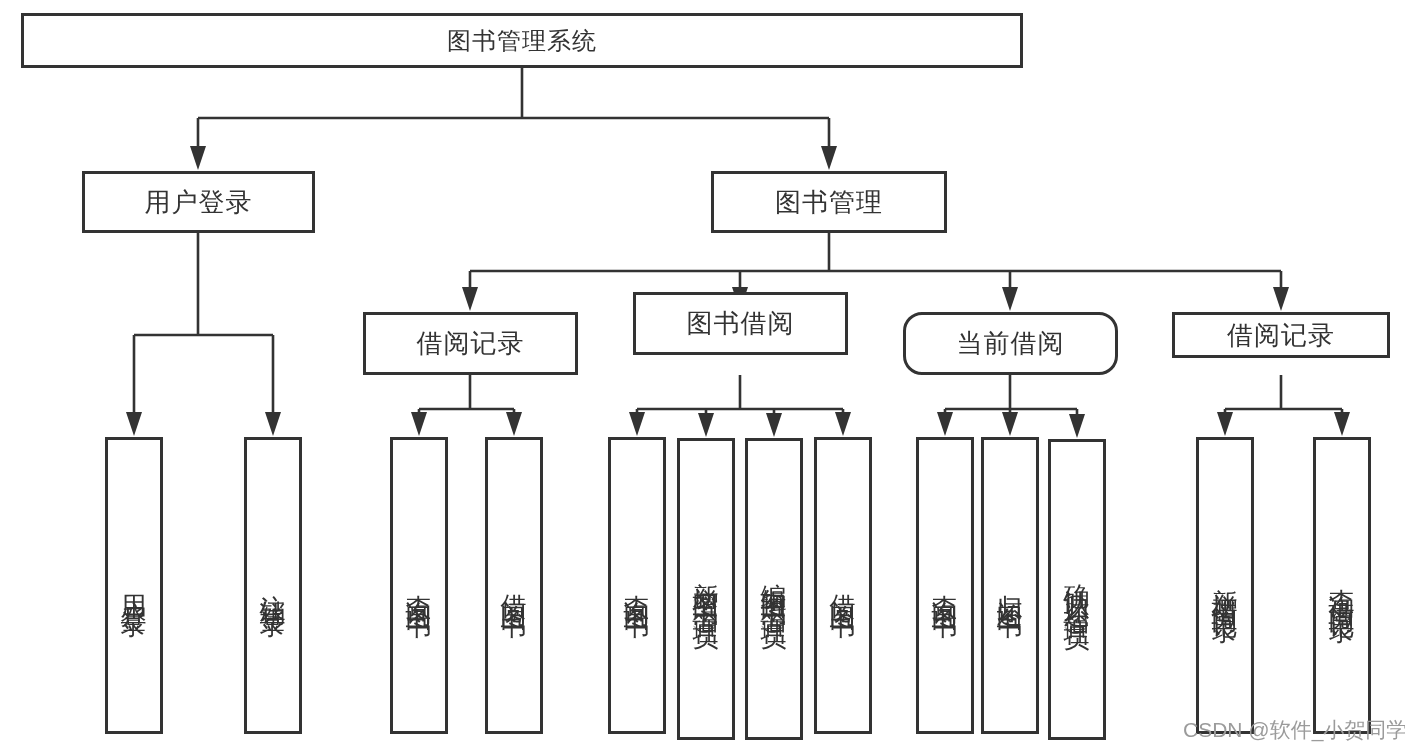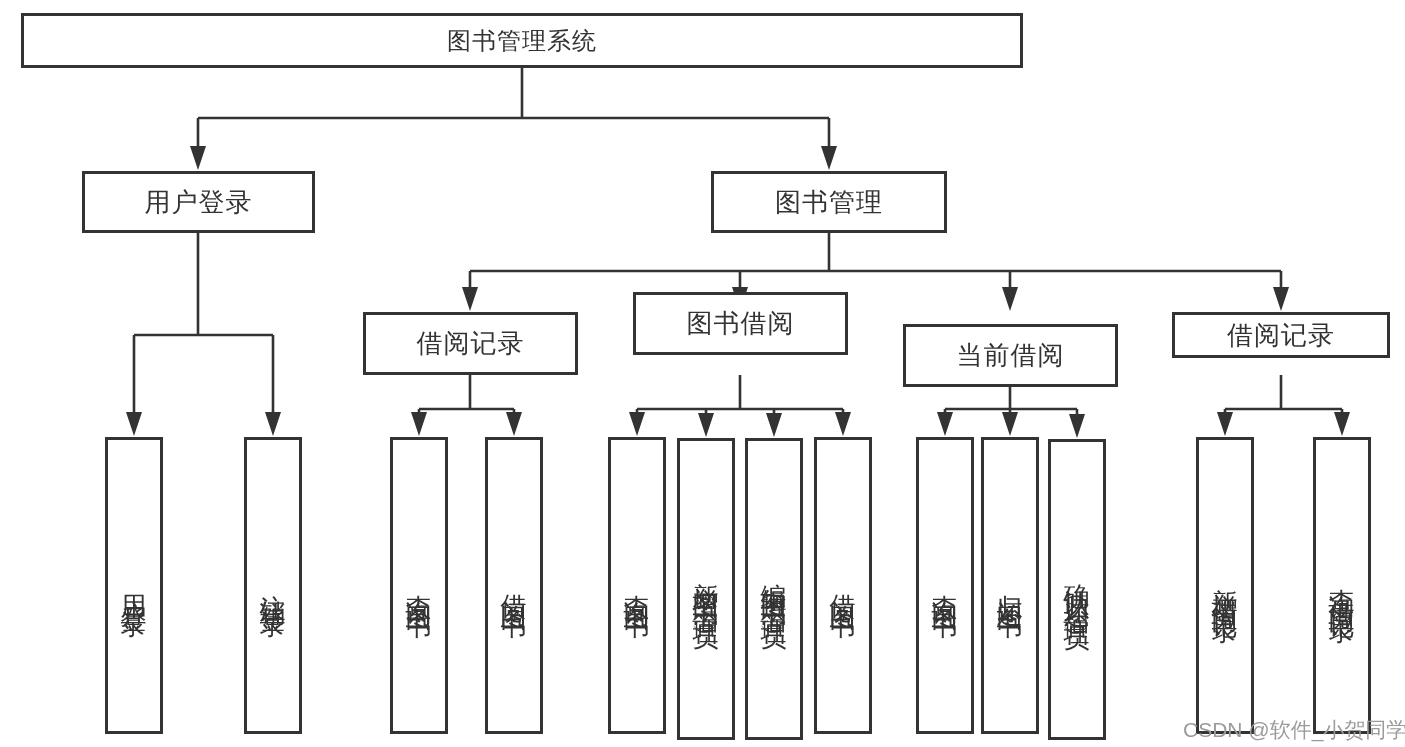--- a/index.html
+++ b/index.html
@@ -119,21 +119,21 @@
   <div class="node h" style="left:711px; top:171px; width:236px; height:62px;">
     <span>图书管理</span>
   </div>
 
   <div class="node h" style="left:363px; top:312px; width:215px; height:63px;">
     <span>借阅记录</span>
   </div>
   <div class="node h" style="left:633px; top:292px; width:215px; height:63px;">
     <span>图书借阅</span>
   </div>
-  <div class="node h" style="left:903px; top:324px; width:215px; height:63px;">
+  <div class="node h" style="left:903px; top:312px; width:215px; height:63px;border-radius:19px;">
     <span>当前借阅</span>
   </div>
   <div class="node h" style="left:1172px; top:312px; width:218px; height:46px;">
     <span>借阅记录</span>
   </div>
 
   <div class="node leaf" style="left:105px;">
     <span class="vtext">用户登录</span>
   </div>
   <div class="node leaf" style="left:244px;">

